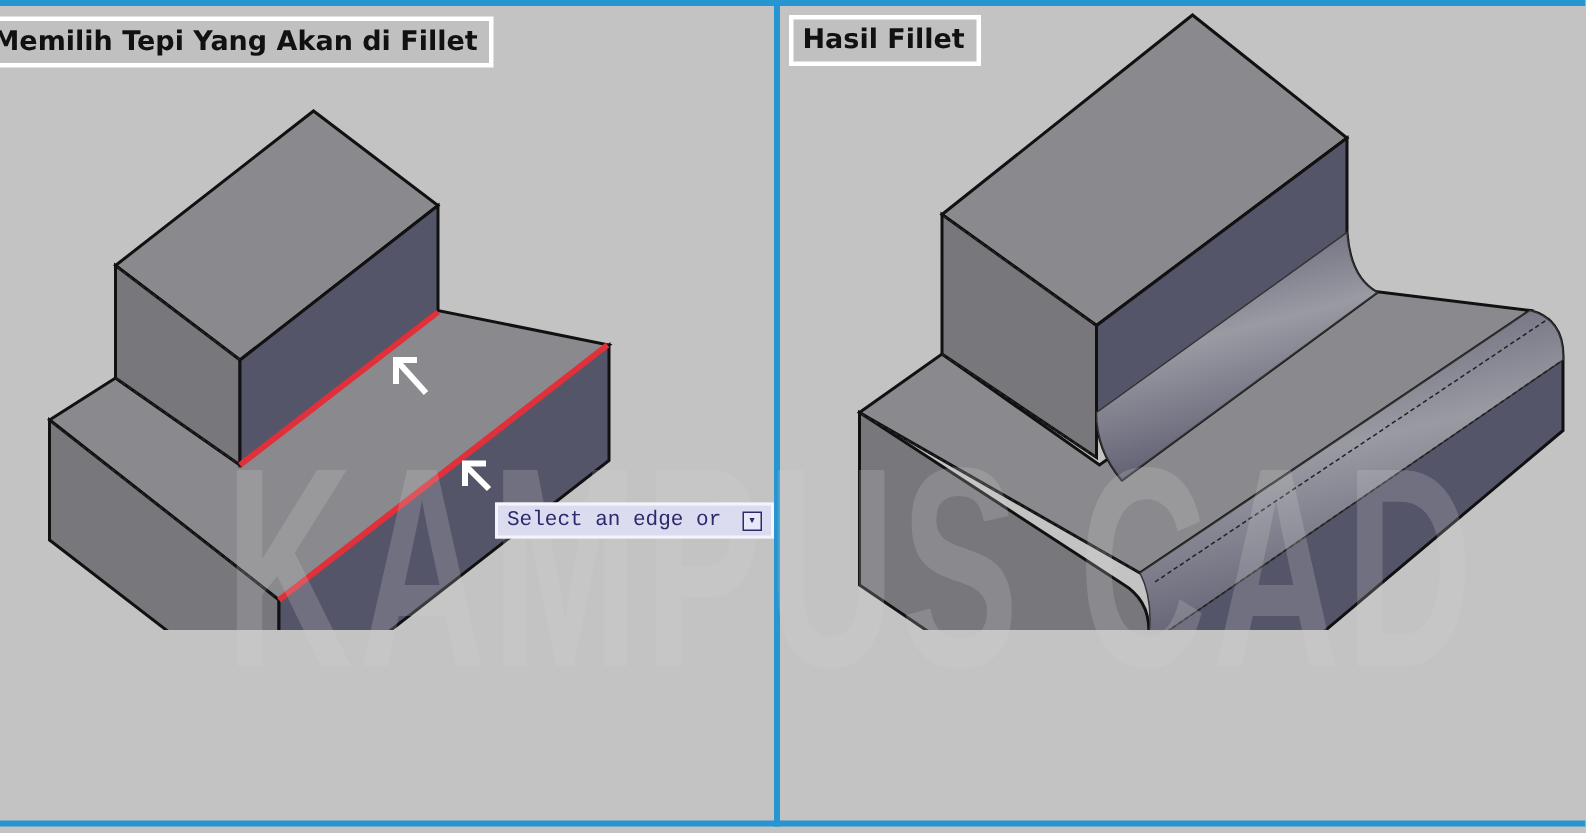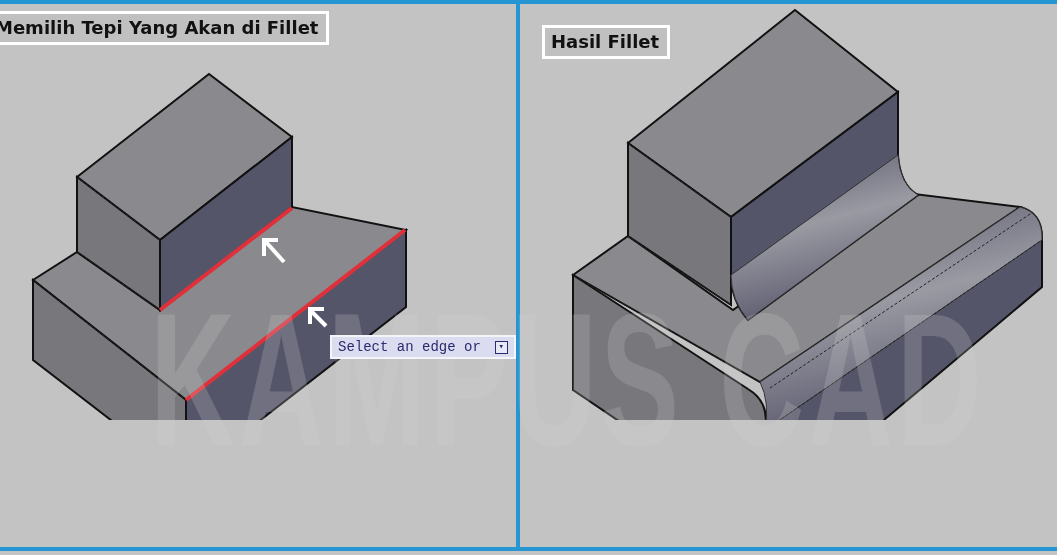--- a/index.html
+++ b/index.html
@@ -14,21 +14,21 @@
   .divider { position: absolute; left: 516px; top: 0; width: 4px; height: 551px; background: #2596d1; }
   .panel { position: absolute; top: 4px; height: 416px; overflow: hidden; background: #c3c3c3; }
   .panel-left { left: 0; width: 516px; }
   .panel-right { left: 520px; width: 537px; }
   .label {
     position: absolute; background: #c0c0c0; border: 3px solid #ffffff;
     font-weight: bold; font-size: 18px; color: #111; padding: 3px 8px 3px 6px;
     white-space: nowrap; line-height: 22px; z-index: 5;
   }
   .label-left { left: -14px; top: 7px; }
-  .label-right { left: 6px; top: 21px; margin-left: 16px; }
+  .label-right { left: 6px; top: 6px; }
   svg.scene { position: absolute; left: 0; top: 0; }
   .tooltip {
     position: absolute; left: 330px; top: 331px;
     background: #dcdcf0; border: 2px solid #f4f4fb;
     font-size: 14px; color: #2a2a6e; padding: 2px 6px;
     display: flex; align-items: center; gap: 14px; z-index: 6;
     font-family: Liberation Mono, monospace;
   }
   .tip-icon {
     width: 11px; height: 11px; border: 1px solid #2a2a6e; background: #e8e8f8;

